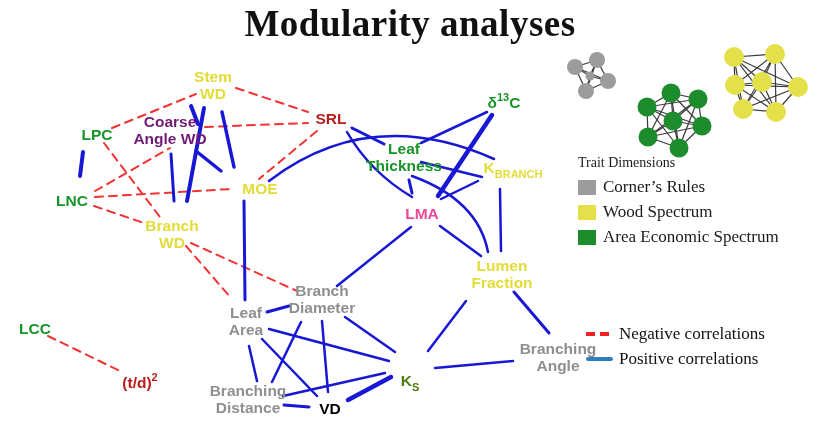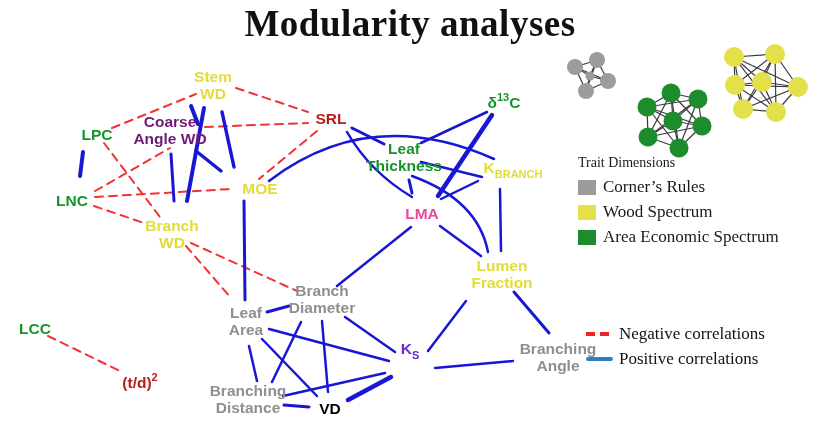--- a/index.html
+++ b/index.html
@@ -217,21 +217,21 @@
       <div><span>Branch</span></div>
       <div><span>Diameter</span></div>
     </div>
     <div class="node-label" style="left: 248px; top: 399px; color: rgb(143, 143, 143);">
       <div><span>Branching</span></div>
       <div><span>Distance</span></div>
     </div>
     <div class="node-label" style="left: 330px; top: 408px; color: #000000;">
       <div><span>VD</span></div>
     </div>
-    <div class="node-label" style="left: 410px; top: 352px; color: #6d28d9;">
+    <div class="node-label" style="left: 410px; top: 384px; color: #4d7c0f;">
       <div><span>K</span><sub>S</sub></div>
     </div>
     <div class="node-label" style="left: 558px; top: 357px; color: rgb(143, 143, 143);">
       <div><span>Branching</span></div>
       <div><span>Angle</span></div>
     </div>
   </div>
 
 <div id="legend">
   <div id="legend-title">Trait Dimensions</div>

